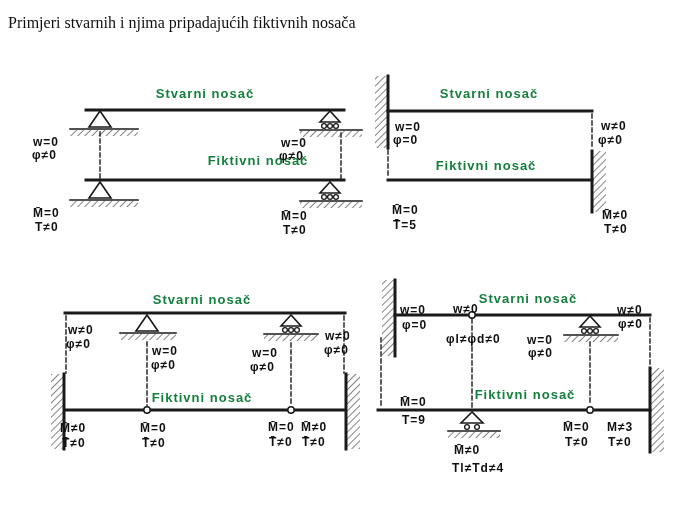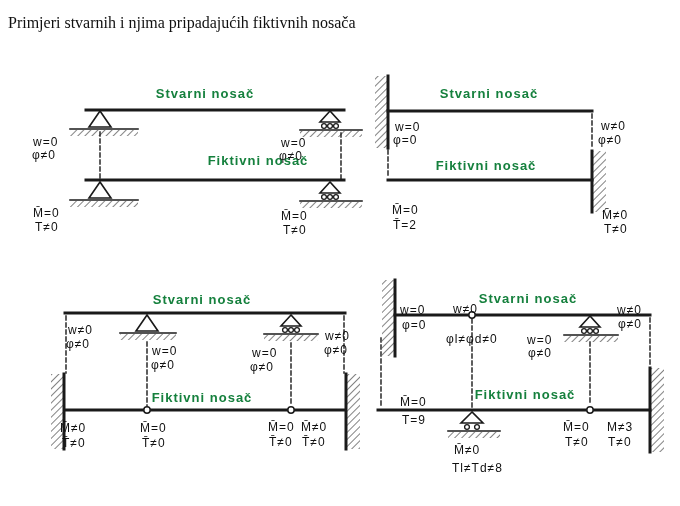--- a/index.html
+++ b/index.html
@@ -12,21 +12,21 @@
   .main-title{
     position:absolute;left:8px;top:6px;
     font-family:"Liberation Serif",serif;font-size:16px;color:#101010;
     white-space:nowrap;
   }
   .sect{
     position:absolute;font-size:13px;font-weight:700;letter-spacing:1px;
     white-space:nowrap;transform:translateX(-50%);color:#15803d;
   }
   .lbl{
-    position:absolute;font-size:12px;font-weight:400;letter-spacing:1px;
+    position:absolute;font-size:12px;font-weight:700;letter-spacing:1px;
     line-height:1;white-space:nowrap;color:#101010;
   }
 </style>
 </head>
 <body>
 
 <div class="stage">
 
 <svg width="680" height="506" viewBox="0 0 680 506">
   <defs>
@@ -165,21 +165,21 @@
 <div class="lbl" style="left:281px;top:202px">M̄=0</div>
 <div class="lbl" style="left:283px;top:216px">T≠0</div>
 
 <div class="sect" style="left:489px;top:78px">Stvarni nosač</div>
 <div class="sect" style="left:486px;top:150px">Fiktivni nosač</div>
 <div class="lbl" style="left:395px;top:113px">w=0</div>
 <div class="lbl" style="left:393px;top:126px">φ=0</div>
 <div class="lbl" style="left:601px;top:112px">w≠0</div>
 <div class="lbl" style="left:598px;top:126px">φ≠0</div>
 <div class="lbl" style="left:392px;top:196px">M̄=0</div>
-<div class="lbl" style="left:393px;top:211px">T̄=2</div>
+<div class="lbl" style="left:393px;top:211px">T̄=5</div>
 <div class="lbl" style="left:602px;top:201px">M̄≠0</div>
 <div class="lbl" style="left:604px;top:215px">T≠0</div>
 
 <div class="sect" style="left:202px;top:284px">Stvarni nosač</div>
 <div class="sect" style="left:202px;top:382px">Fiktivni nosač</div>
 <div class="lbl" style="left:68px;top:316px">w≠0</div>
 <div class="lbl" style="left:66px;top:330px">φ≠0</div>
 <div class="lbl" style="left:152px;top:337px">w=0</div>
 <div class="lbl" style="left:151px;top:351px">φ≠0</div>
 <div class="lbl" style="left:252px;top:339px">w=0</div>
@@ -201,19 +201,19 @@
 <div class="lbl" style="left:402px;top:311px">φ=0</div>
 <div class="lbl" style="left:453px;top:295px">w≠0</div>
 <div class="lbl" style="left:446px;top:325px">φl≠φd≠0</div>
 <div class="lbl" style="left:527px;top:326px">w=0</div>
 <div class="lbl" style="left:528px;top:339px">φ≠0</div>
 <div class="lbl" style="left:617px;top:296px">w≠0</div>
 <div class="lbl" style="left:618px;top:310px">φ≠0</div>
 <div class="lbl" style="left:400px;top:388px">M̄=0</div>
 <div class="lbl" style="left:402px;top:406px">T=9</div>
 <div class="lbl" style="left:454px;top:436px">M̄≠0</div>
-<div class="lbl" style="left:452px;top:454px">Tl≠Td≠8</div>
+<div class="lbl" style="left:452px;top:454px">Tl≠Td≠4</div>
 <div class="lbl" style="left:563px;top:413px">M̄=0</div>
 <div class="lbl" style="left:565px;top:428px">T≠0</div>
 <div class="lbl" style="left:607px;top:413px">M≠3</div>
 <div class="lbl" style="left:608px;top:428px">T≠0</div>
 
 </div>
 
 </body></html>

